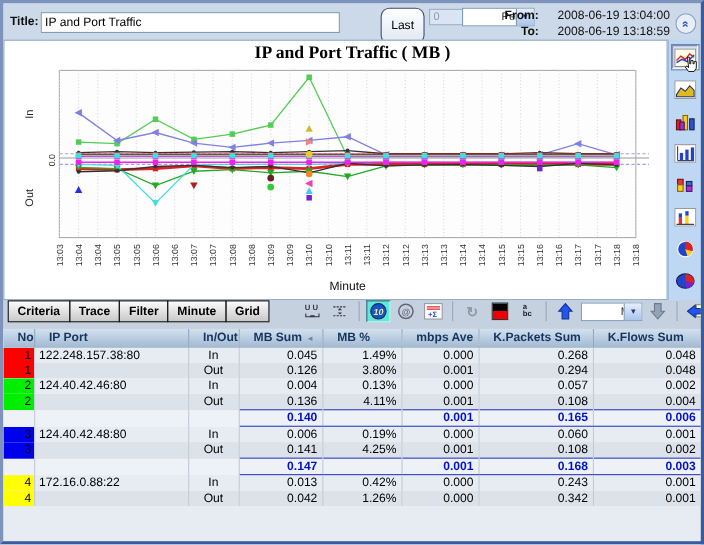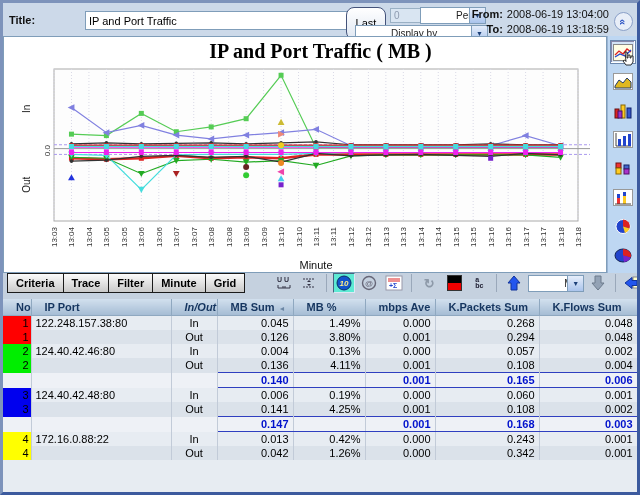--- a/index.html
+++ b/index.html
@@ -3,41 +3,41 @@
 <meta charset="utf-8">
 <style>
   html,body{margin:0;padding:0;background:#eef2f6;font-family:"Liberation Sans",sans-serif;}
   .window{position:relative;width:640px;height:495px;box-sizing:border-box;background:#ccd9e9;
     border:3px solid #3c5a9e;border-top-color:#7d93bb;border-left-color:#7d93bb;overflow:hidden;}
   
   .topbar{position:absolute;left:0;top:0;right:0;height:33px;background:#ccd9e9;}
   .lbl{font-size:11px;font-weight:bold;color:#111;}
   .title-label{position:absolute;left:6px;top:11px;}
   .title-input{position:absolute;left:34px;top:8px;width:264px;height:15px;border:1px solid #7f9db9;
-    background:#fff;font-size:11px;font-family:"Liberation Sans",sans-serif;padding:1px 3px;margin-left:48px;}
+    background:#fff;font-size:11px;font-family:"Liberation Sans",sans-serif;padding:1px 3px;}
   .last-btn{position:absolute;left:343px;top:4px;width:40px;height:33px;border:1px solid #44537a;border-radius:8px;
     background:linear-gradient(#ffffff,#dfe7f2);font-size:11px;font-family:"Liberation Sans",sans-serif;line-height:13px;}
   .zero-input{position:absolute;left:387px;top:5px;width:24px;height:11px;border:1px solid #9ab0c4;background:#d9e5f2;
     color:#8d9bb0;font-size:10px;text-align:left;padding:1px 3px;font-family:"Liberation Sans",sans-serif;}
   .xp-select{box-sizing:border-box;height:17px;background:#fff;border:1px solid #7f9db9;display:flex;align-items:center;
     font-size:10px;color:#222;cursor:default;padding-left:32px;}
   .xp-select .txt{flex:1;padding-left:3px;white-space:nowrap;overflow:hidden;}
   .xp-select .arrow{width:15px;height:100%;border-left:1px solid #7f9db9;background:linear-gradient(#e6eefb,#aac4ec);
     display:flex;align-items:center;justify-content:center;font-size:7px;color:#1b3f77;}
   .period-select{position:absolute;left:417px;top:4px;width:66px;}
   .display-select{position:absolute;left:352px;top:22px;width:133px;}
   .fromto{position:absolute;right:28px;top:4px;text-align:right;}
   .fromto .row{height:15px;line-height:15px;font-size:11px;}
-  .fromto .val{font-weight:normal;color:#111;display:inline-block;margin-left:4px;}
+  .fromto .val{font-weight:normal;color:#111;display:inline-block;margin-left:17px;}
   .collapse-btn{position:absolute;right:4px;top:9px;width:17px;height:17px;border-radius:50%;
     border:1px solid #8aa0c8;background:#e8eef8;display:flex;align-items:center;justify-content:center;}
   .collapse-btn span{display:inline-block;transform:rotate(90deg);color:#2a52c4;font-weight:bold;font-size:11px;line-height:10px;}
   
   .chart-panel{position:absolute;left:0;top:33px;width:604px;height:237px;background:#fff;border:1px solid #7f9db9;box-sizing:border-box;}
-  .chart-title{text-align:center;font-family:"Liberation Serif",serif;font-weight:bold;font-size:20px;margin-top:3px;color:#000;padding-left:31px;}
+  .chart-title{text-align:center;font-family:"Liberation Serif",serif;font-weight:bold;font-size:16px;margin-top:3px;color:#000;padding-left:31px;}
   .sidebar{position:absolute;right:0;top:33px;width:30px;height:237px;background:#bed7f2;border-left:1px solid #9ab4d4;box-sizing:border-box;
     display:flex;flex-direction:column;align-items:center;padding-top:4px;gap:5px;}
   .sb-btn{width:24px;height:22px;display:flex;align-items:center;justify-content:center;background:transparent;border:1px solid transparent;position:relative;}
   .sb-btn.selected{border:1px solid #6b87ad;background:#d3e3f6;box-shadow:inset -1px -1px 0 #fff,inset 1px 1px 0 #88a;}
   .hand-cursor{position:absolute;left:10px;top:10px;z-index:5;}
   
   .toolbar{position:absolute;left:0;top:270px;right:0;height:26px;background:#c5d1df;display:flex;align-items:flex-start;}
   .tabs{display:flex;margin-left:4px;}
   .tab{border:1px solid #1a1a1a;margin-left:-1px;background:linear-gradient(#fbfbfb,#c9c9c9);
     font-size:11px;font-weight:bold;padding:3px 8px 3px 8px;color:#000;line-height:12px;}
@@ -69,24 +69,20 @@
 
 <div class="window">
 
   <div class="topbar">
     <span class="lbl title-label">Title:</span>
     <input class="title-input" value="IP and Port Traffic" style="">
     <button class="last-btn">Last</button>
     <input class="zero-input" disabled="" value="0" style="">
     <div class="xp-select period-select">
       <span class="txt">Period</span>
-      <span class="arrow">▼</span>
-    </div>
-    <div class="xp-select display-select">
-      <span class="txt">Display by</span>
       <span class="arrow">▼</span>
     </div>
     <div class="fromto">
       <div class="row"><span class="lbl">From:</span><span class="val">2008-06-19 13:04:00</span></div>
       <div class="row"><span class="lbl">To:</span><span class="val">2008-06-19 13:18:59</span></div>
     </div>
     <div class="collapse-btn">
         <span>«</span>
       </div>
   </div>
@@ -511,21 +507,21 @@
           <col style="width:76px">
         <col style="width:72px">
           <col style="width:70px">
           <col style="width:104px">
           <col style="width:98px">
       </colgroup>
       <thead>
         <tr>
           <th>No.</th>
           <th>IP Port</th>
-          <th style="text-align:right;font-style:italic;">In/Out</th>
+          <th style="text-align:right;">In/Out</th>
           <th><span>MB Sum</span><span class="sort-ind">◄</span></th>
           <th>MB %</th>
           <th>mbps Ave</th>
           <th>K.Packets Sum</th>
           <th>K.Flows Sum</th>
         </tr>
       </thead>
       <tbody id="gridbody">
           <tr class="r-in">
             <td class="no-cell" style="background: rgb(255, 0, 0);">1</td>

